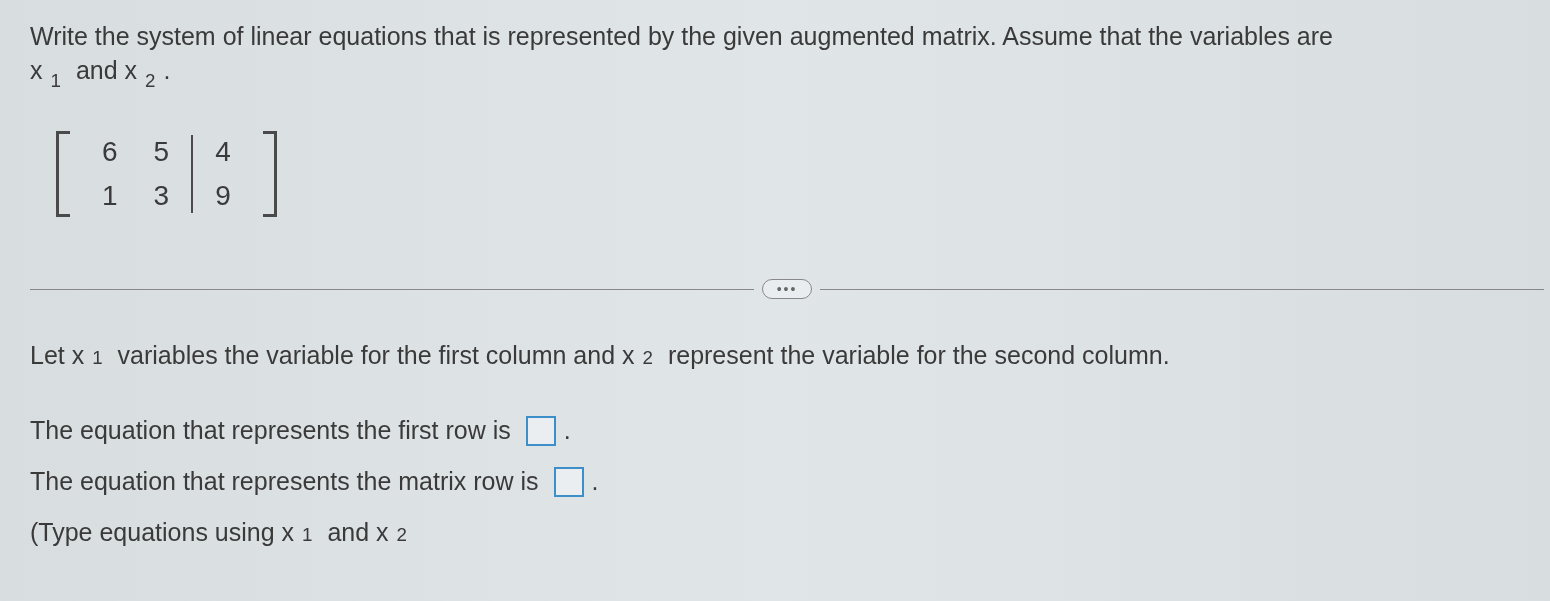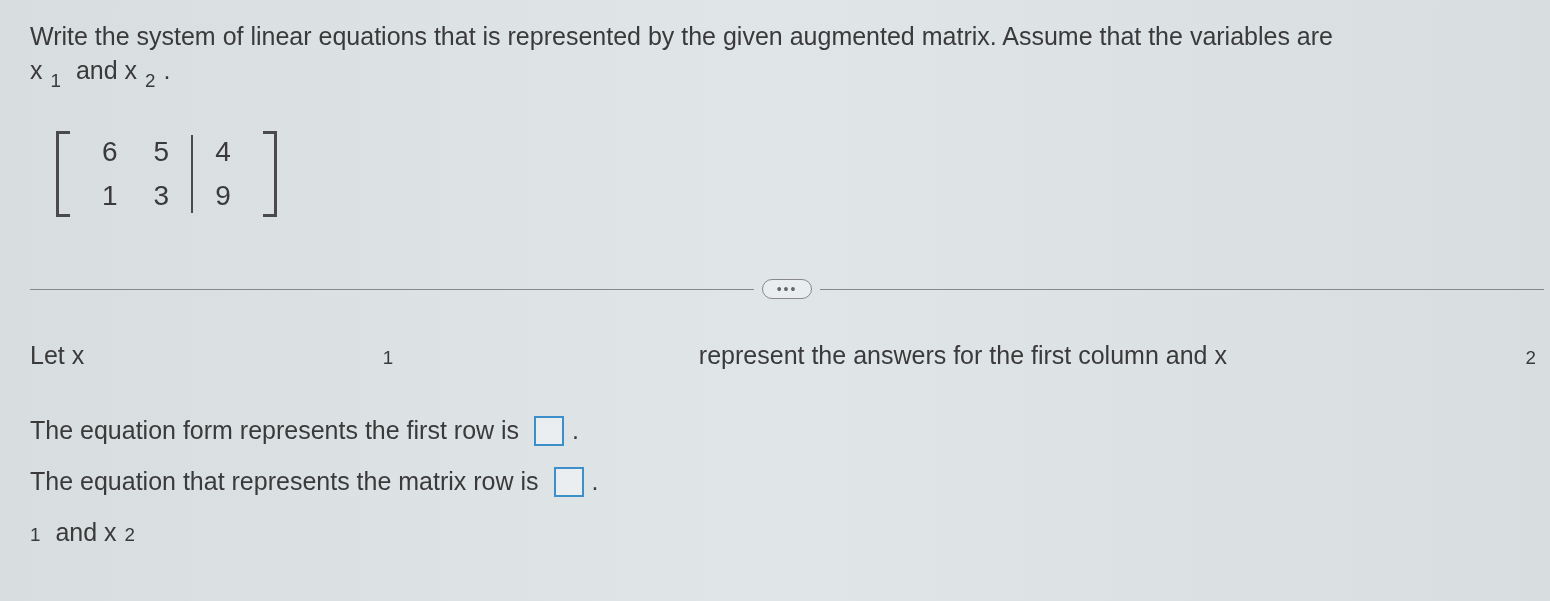--- a/index.html
+++ b/index.html
@@ -96,21 +96,20 @@
       align-items: center;
     }
     .answer-line {
       margin-bottom: 14px;
       display: flex;
       align-items: center;
       flex-wrap: wrap;
     }
     .answer-line.first-answer {
       margin-bottom: 38px;
-      justify-content: space-between;
     }
     .inline-text {
       white-space: pre;
     }
     .answer-box {
       display: inline-block;
       width: 30px;
       height: 30px;
       border: 2px solid #3d8fc9;
       background: rgba(255,255,255,0.4);
@@ -153,36 +152,38 @@
 
 <div class="divider-row">
   <div class="hr-line"></div>
   <div class="more-pill">•••</div>
   <div class="hr-line"></div>
 </div>
 
 <div class="answer-line first-answer">
   <span class="inline-text">Let x</span>
     <span class="sub">1</span>
-    <span class="inline-text"> represent the answers for the first column and x</span>
+    <span class="inline-text"> variables the variable for the first column and x</span>
     <span class="sub">2</span>
+    <span class="inline-text"> represent the variable for the second column.</span>
 </div>
 
 <div class="answer-line">
-  <span class="inline-text">The equation form represents the first row is </span>
+  <span class="inline-text">The equation that represents the first row is </span>
   <span class="answer-box"></span>
   <span class="inline-text">.</span>
 </div>
 
 <div class="answer-line">
   <span class="inline-text">The equation that represents the matrix row is </span>
   <span class="answer-box"></span>
   <span class="inline-text">.</span>
 </div>
 
 <div class="answer-line hint-text">
+  <span class="inline-text">(Type equations using x</span>
     <span class="sub">1</span>
     <span class="inline-text"> and x</span>
     <span class="sub">2</span>
 </div>
 
 
 
 
 </body></html>

